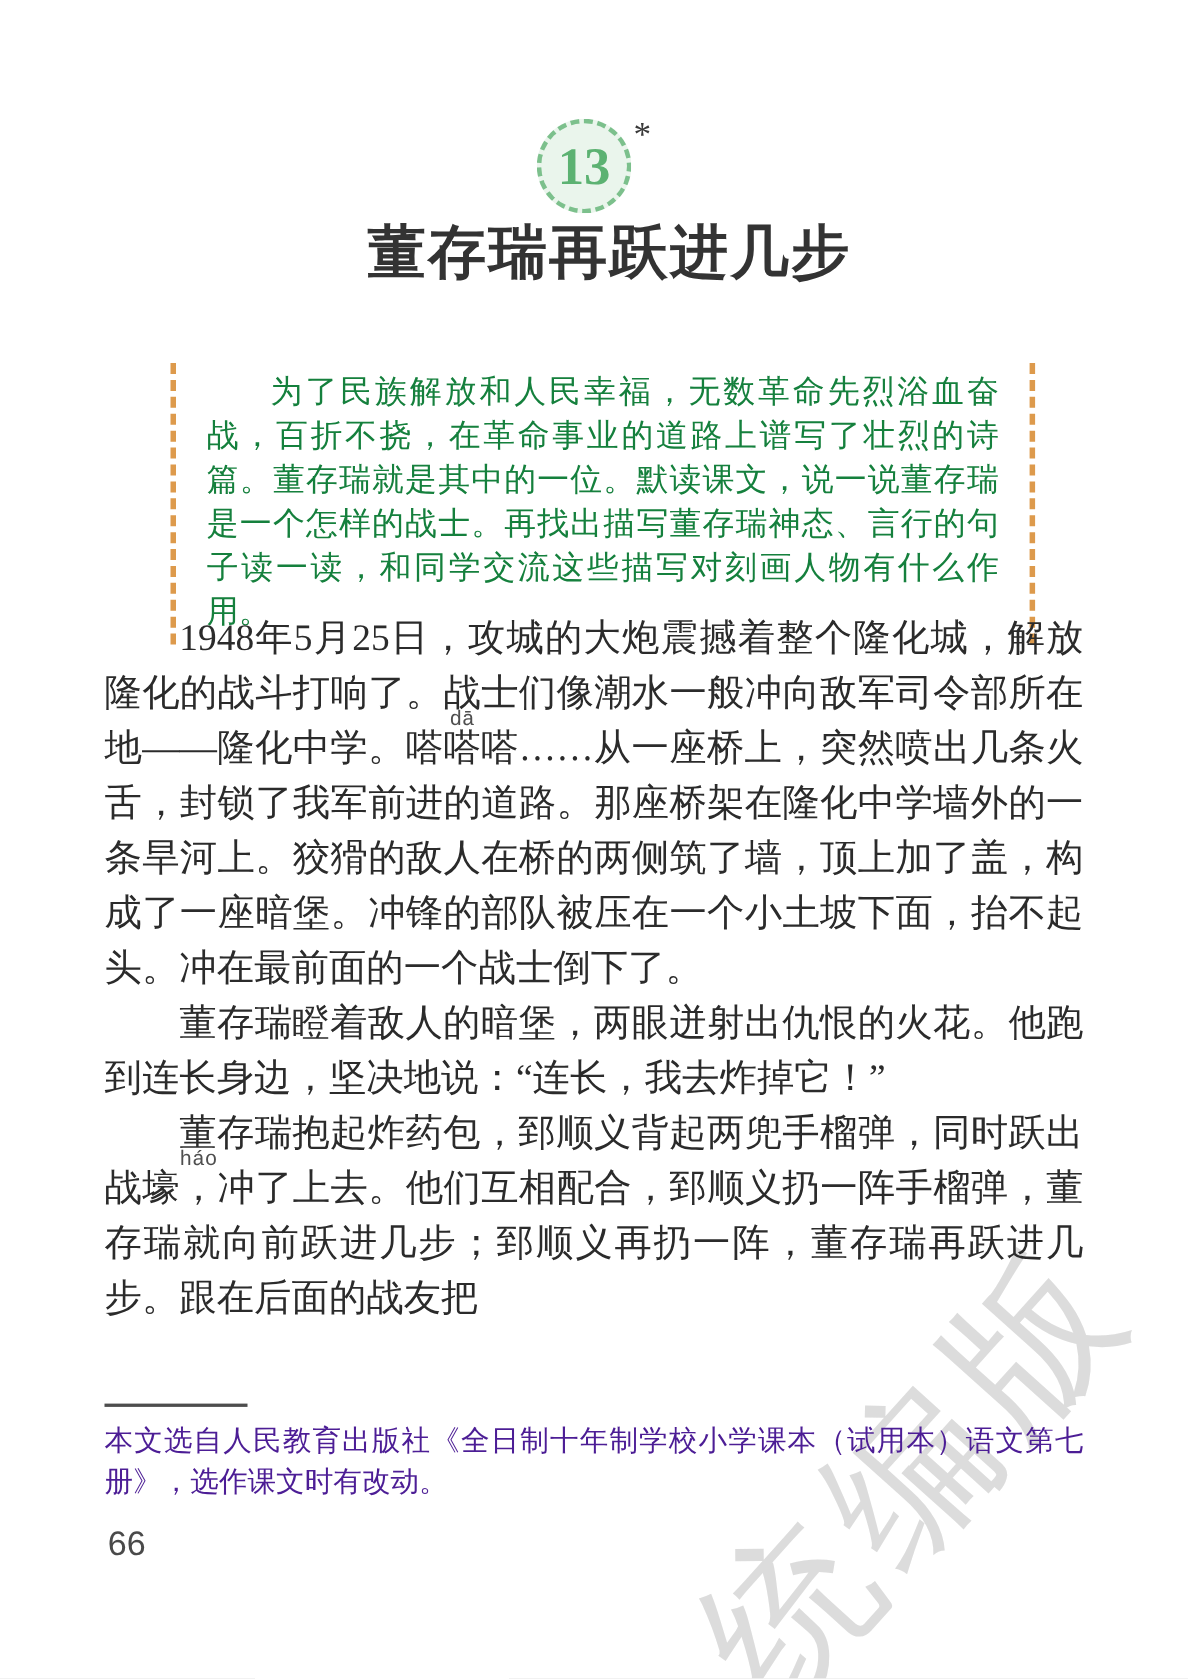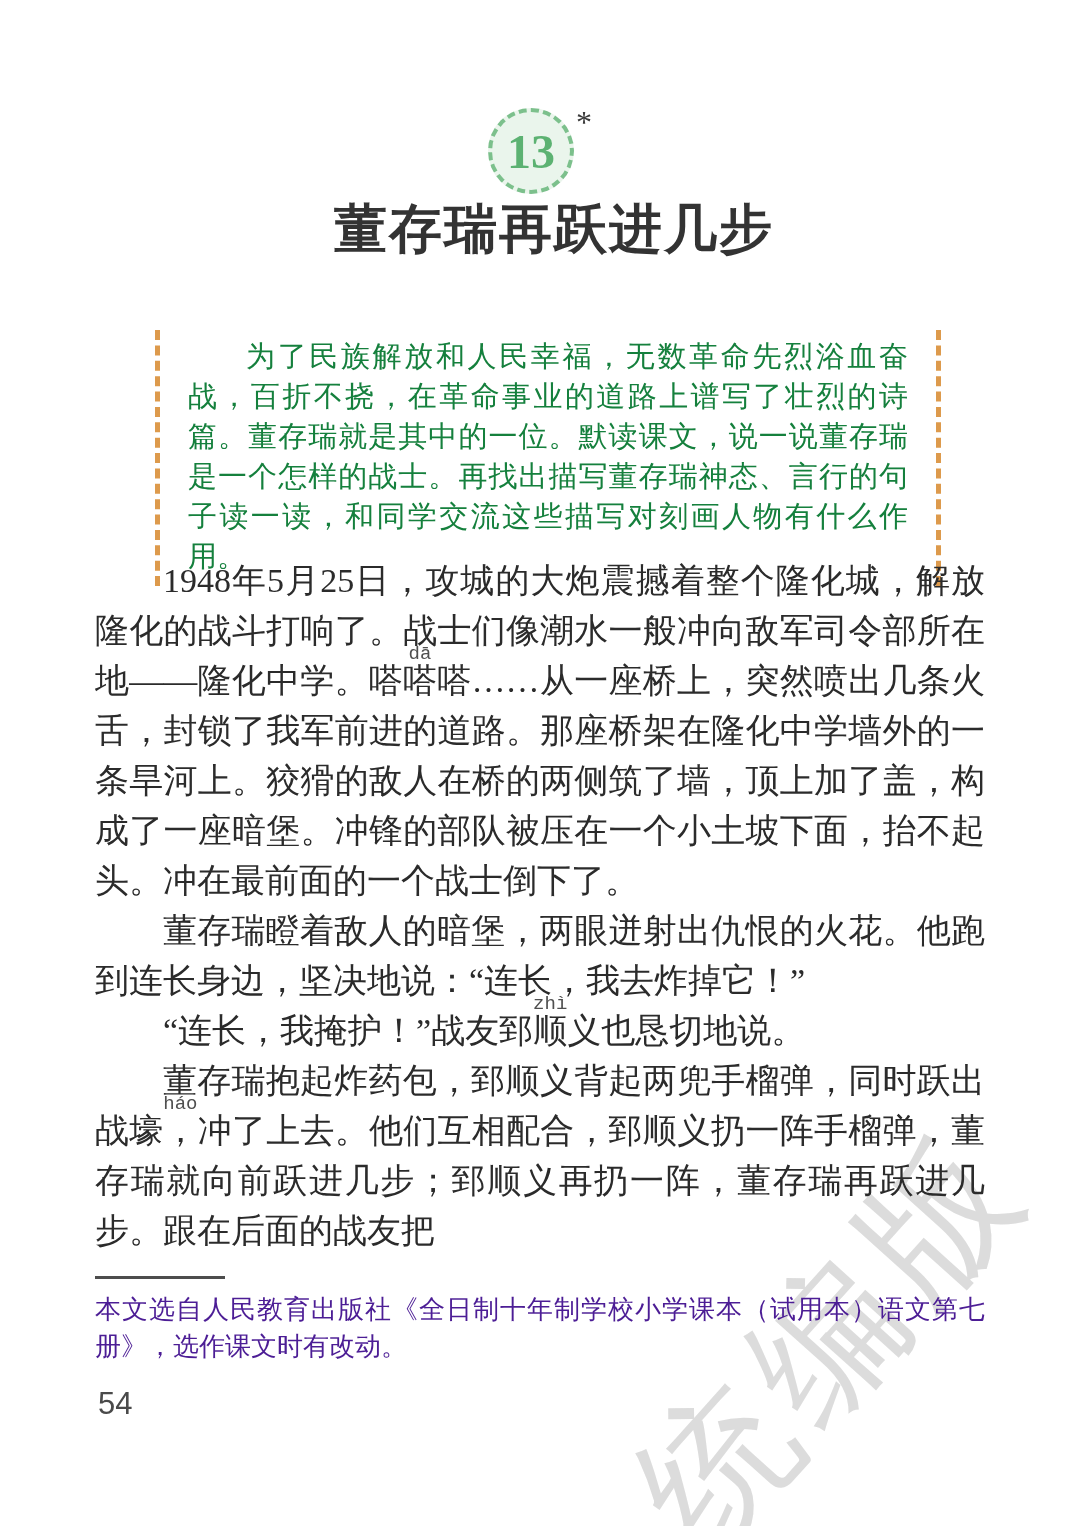--- a/index.html
+++ b/index.html
@@ -168,25 +168,24 @@
       <h1 class="lesson-title">董存瑞再跃进几步</h1>
     </div>
 
     <div class="intro-box">
       <p class="intro-text">为了民族解放和人民幸福，无数革命先烈浴血奋战，百折不挠，在革命事业的道路上谱写了壮烈的诗篇。董存瑞就是其中的一位。默读课文，说一说董存瑞是一个怎样的战士。再找出描写董存瑞神态、言行的句子读一读，和同学交流这些描写对刻画人物有什么作用。</p>
     </div>
 
     <div class="body-text">
         <p class="para">1948年5月25日，攻城的大炮震撼着整个隆化城，解放隆化的战斗打响了。战士们像潮水一般冲向敌军司令部所在地——隆化中学。<span class="rb"><span class="py">dā</span>嗒</span>嗒嗒……从一座桥上，突然喷出几条火舌，封锁了我军前进的道路。那座桥架在隆化中学墙外的一条旱河上。狡猾的敌人在桥的两侧筑了墙，顶上加了盖，构成了一座暗堡。冲锋的部队被压在一个小土坡下面，抬不起头。冲在最前面的一个战士倒下了。</p>
         <p class="para">董存瑞瞪着敌人的暗堡，两眼迸射出仇恨的火花。他跑到连长身边，坚决地说：“连长，我去炸掉它！”</p>
-        <p class="para">“连长，我掩护！”战友<span class="rb"><span class="py">zhì</span>郅</span>顺义也恳切地说。</p>
         <p class="para">董存瑞抱起炸药包，郅顺义背起两兜手榴弹，同时跃出战<span class="rb"><span class="py">háo</span>壕</span>，冲了上去。他们互相配合，郅顺义扔一阵手榴弹，董存瑞就向前跃进几步；郅顺义再扔一阵，董存瑞再跃进几步。跟在后面的战友把</p>
       </div>
 
     <div class="footnote">
       <div class="footnote-rule"></div>
       <p class="footnote-text">本文选自人民教育出版社《全日制十年制学校小学课本（试用本）语文第七册》，选作课文时有改动。</p>
     </div>
 
-    <div class="page-number">54</div>
+    <div class="page-number">66</div>
 
   </div>
 </div>
 
 </body></html>

